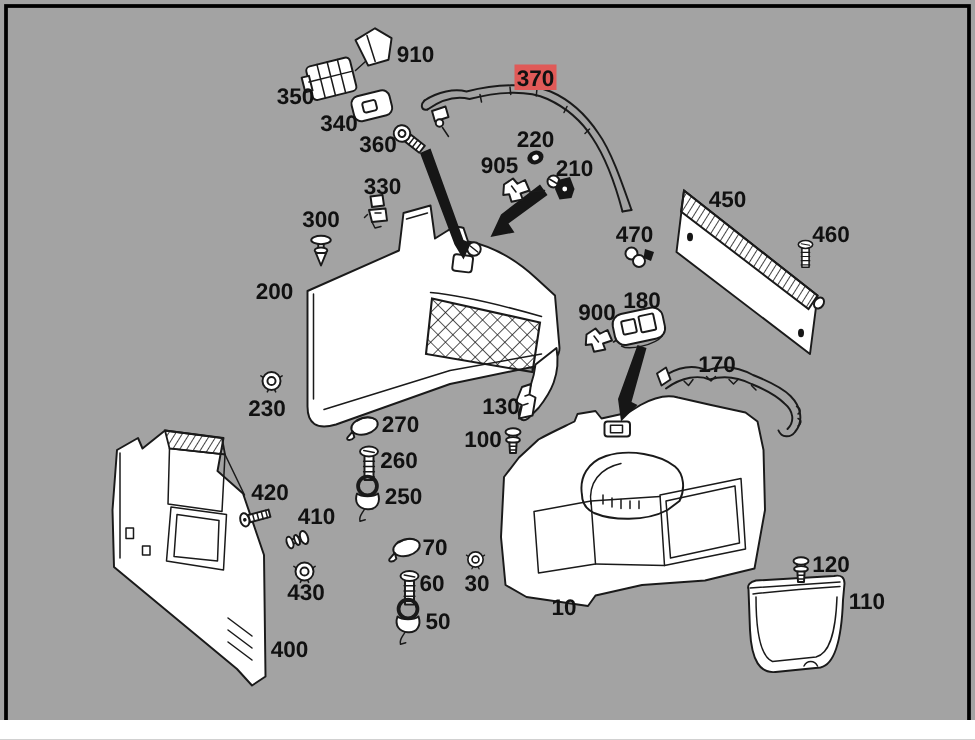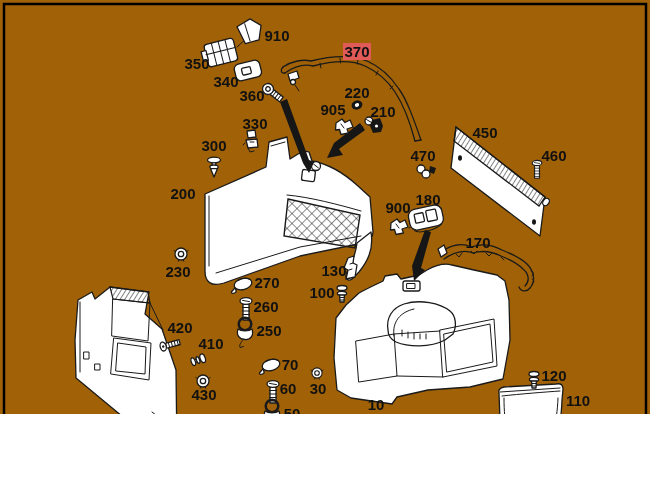--- a/index.html
+++ b/index.html
@@ -1,16 +1,16 @@
 <!DOCTYPE html>
 <html><head>
 <meta charset="utf-8">
 <style>
   html,body{margin:0;padding:0;background:#ffffff;}
-  .stage{width:650px;height:414px;position:relative;background:#a16207;}
+  .stage{width:650px;height:480px;position:relative;background:#a3a3a3;}
   svg{display:block;}
   .ln{fill:none;stroke:#1a1a1a;stroke-width:1.3;stroke-linejoin:round;stroke-linecap:round;}
   .thin{fill:none;stroke:#1a1a1a;stroke-width:1;stroke-linejoin:round;stroke-linecap:round;}
   .fw{fill:#ffffff;stroke:#1a1a1a;stroke-width:1.3;stroke-linejoin:round;}
   .fb{fill:#161616;stroke:none;}
   .lbl{font:700 15px "Liberation Sans", sans-serif;fill:#111111;}
 </style>
 </head>
 <body>
 

